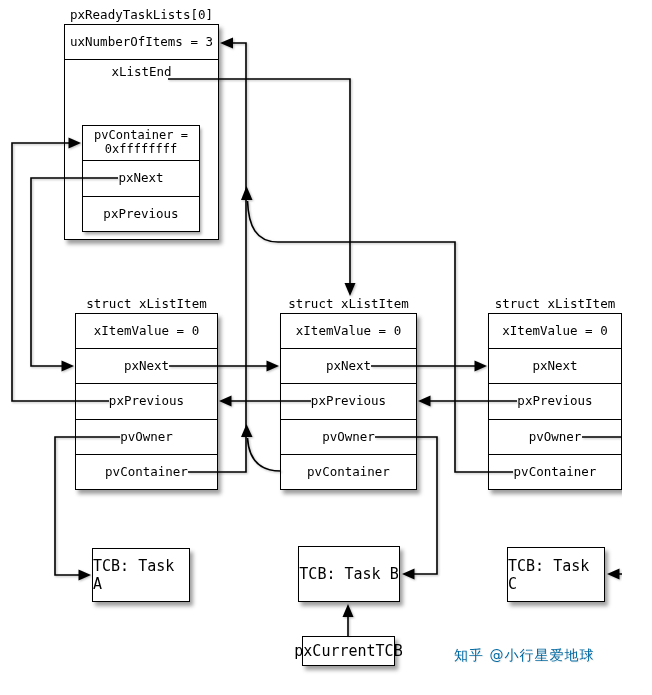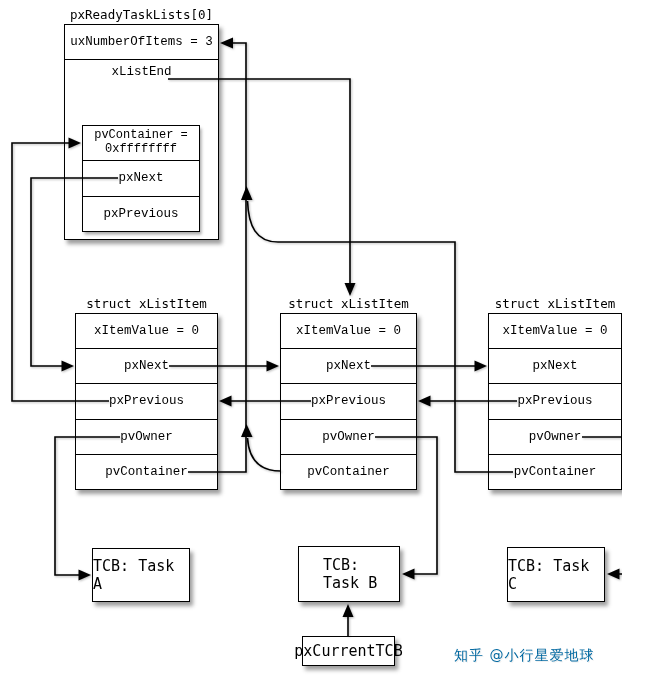--- a/index.html
+++ b/index.html
@@ -7,21 +7,21 @@
     position:relative;width:622px;height:695px;background:#fff;overflow:hidden;
     font-family:"DejaVu Sans Mono","Liberation Mono",monospace;color:#000;
   }
   .box{
     position:absolute;background:#fff;border:1.6px solid #000;
     box-shadow:2.5px 3.5px 4px rgba(0,0,0,0.38);box-sizing:border-box;
   }
   .rows{display:flex;flex-direction:column;width:100%;height:100%;}
   .row{
     flex:1;display:flex;align-items:center;justify-content:center;
-    font-size:12.5px;white-space:pre-line;text-align:center;line-height:1.15;font-family:Liberation Mono, monospace;
+    font-size:12.5px;white-space:pre-line;text-align:center;line-height:1.15;
   }
   .row + .row{border-top:1.4px solid #000;}
   .free-title{
     position:absolute;font-size:12.5px;text-align:center;white-space:nowrap;
   }
   .plain-label{
     position:absolute;display:flex;align-items:center;justify-content:center;
     font-size:15px;text-align:left;
   }
   .section-label{font-size:12.5px;text-align:right;margin-top:5px;}
@@ -89,21 +89,21 @@
     <div class="rows">
       <div class="row">xItemValue = 0</div>
       <div class="row">pxNext</div>
       <div class="row">pxPrevious</div>
       <div class="row">pvOwner</div>
       <div class="row">pvContainer</div>
     </div>
   </div>
 
   <div class="box plain-label" style="left:92px;top:548px;width:98px;height:54px;">TCB: Task A</div>
-  <div class="box plain-label" style="left:298px;top:546px;width:102px;height:56px;padding-left:24px;">TCB: Task B</div>
+  <div class="box plain-label" style="left:298px;top:546px;width:102px;height:56px;">TCB: Task B</div>
   <div class="box plain-label" style="left:302px;top:636px;width:93px;height:30px;">pxCurrentTCB</div>
 
   <div class="box plain-label" style="left:507px;top:547px;width:98px;height:55px;">TCB: Task C</div>
 
   <div id="watermark">知乎 @小行星爱地球</div>
 
   <svg id="wires" width="652" height="695" viewBox="0 0 652 695">
 
     <g>
       <path d="M188 472 L246 472 L246 43 L233 43"></path>

